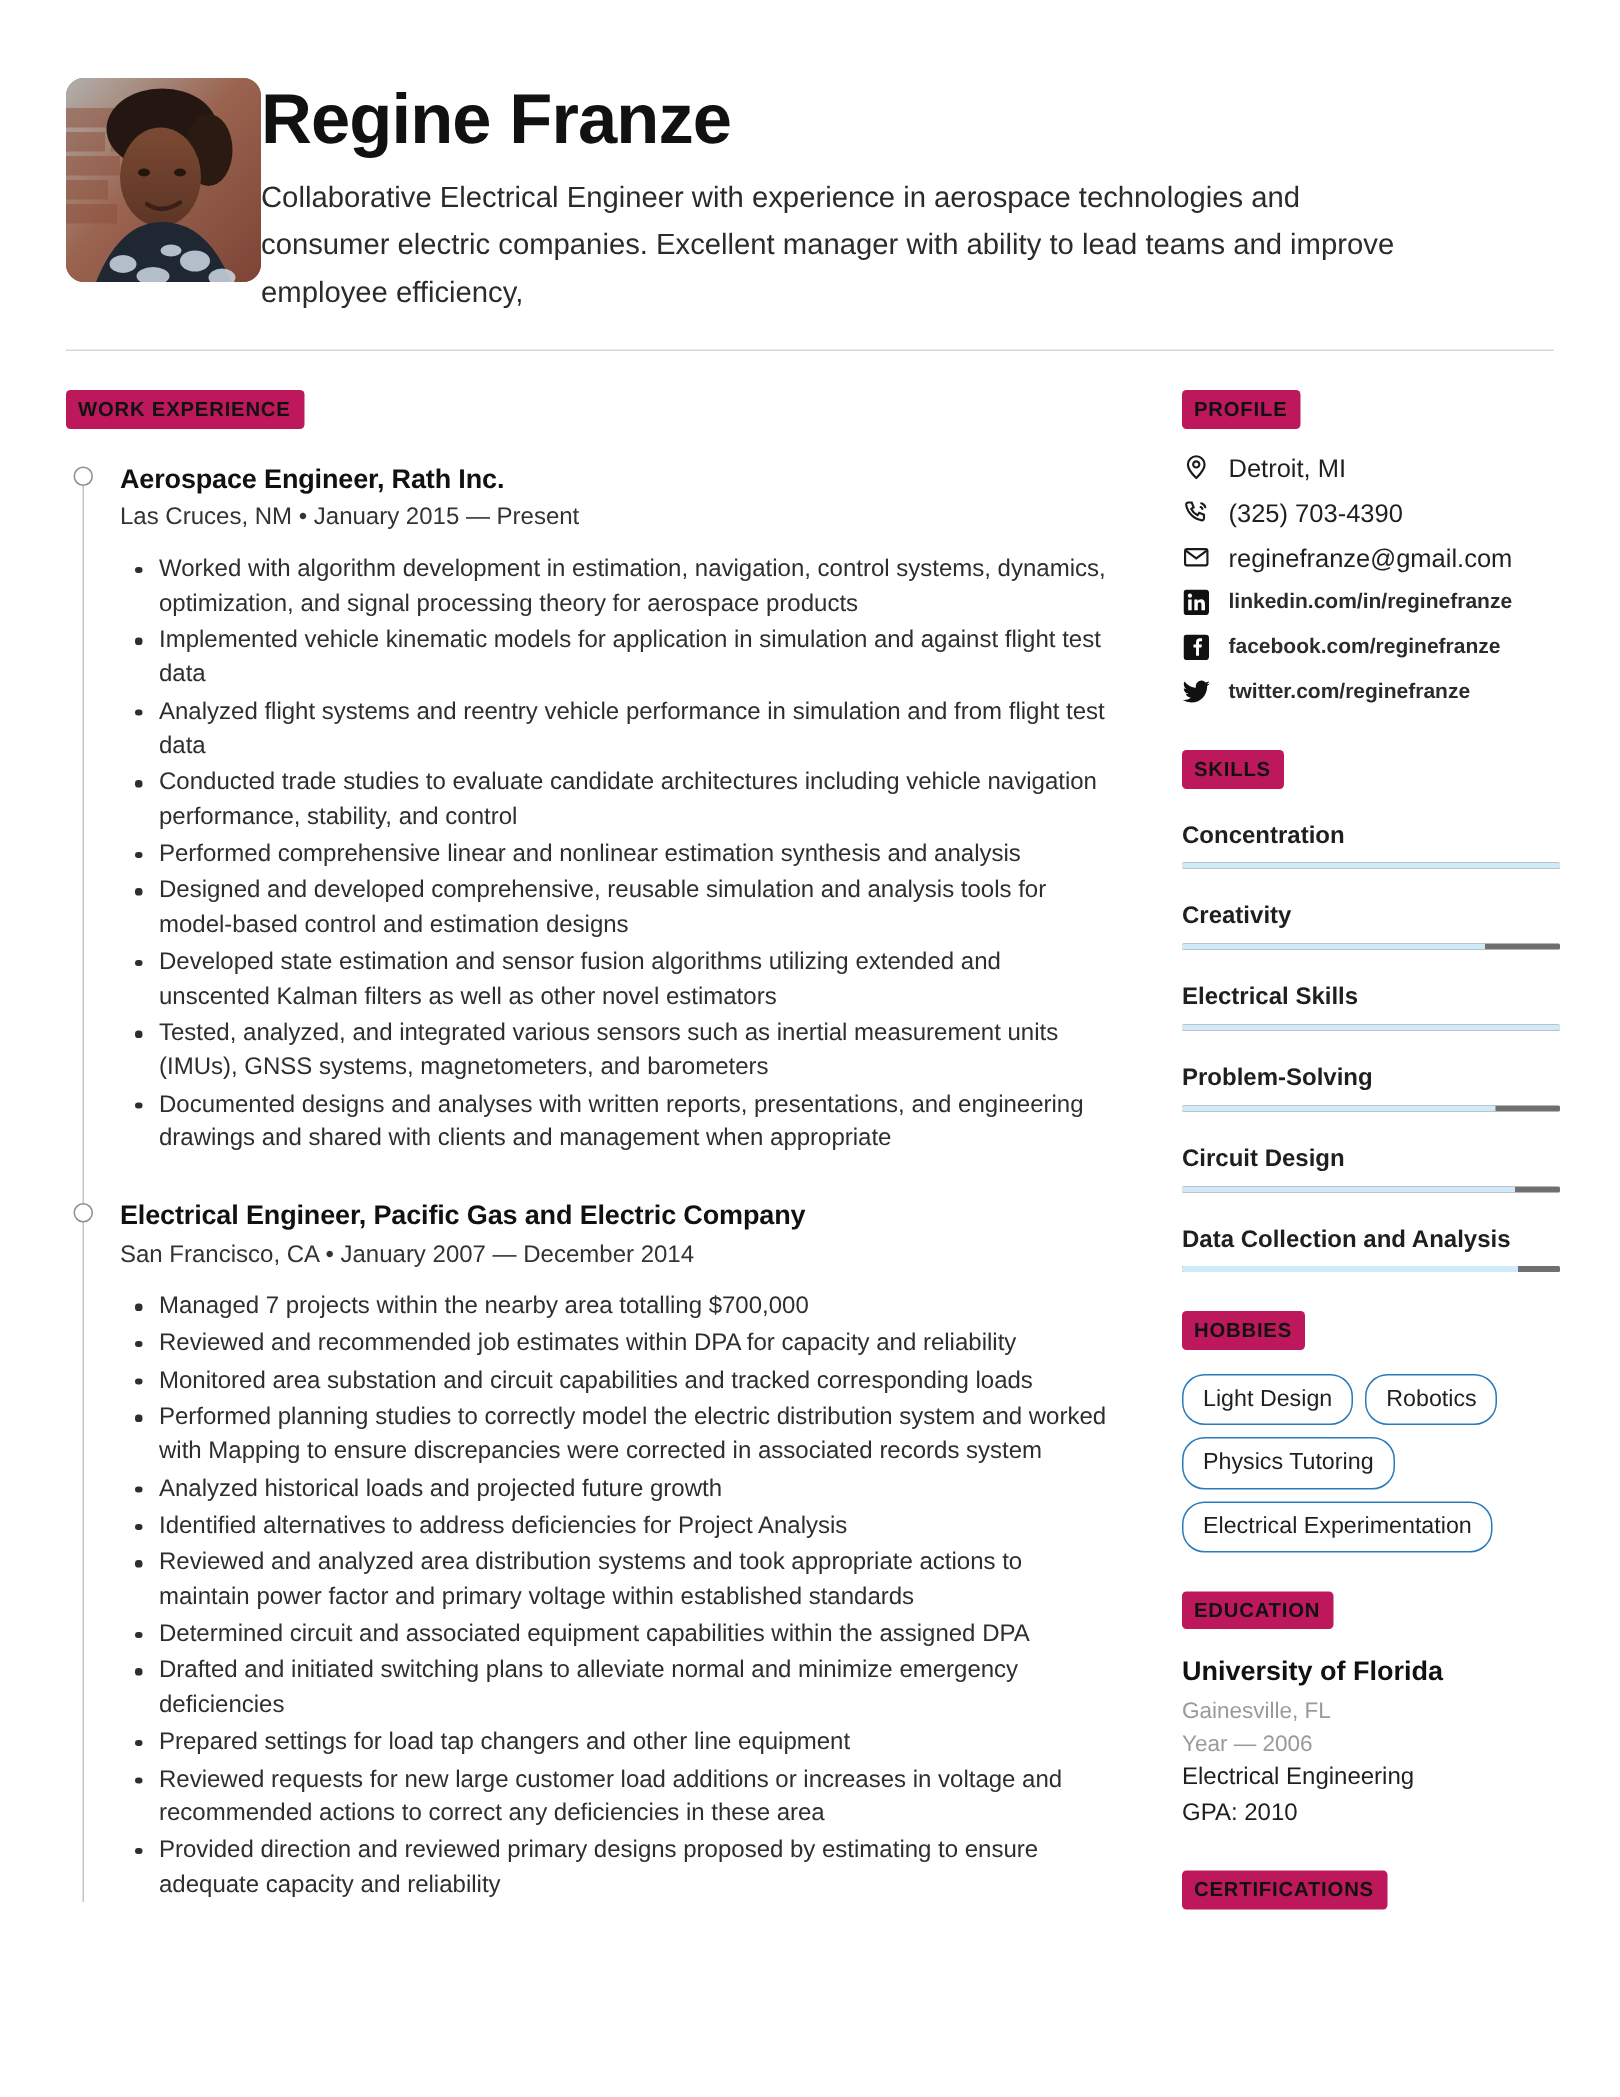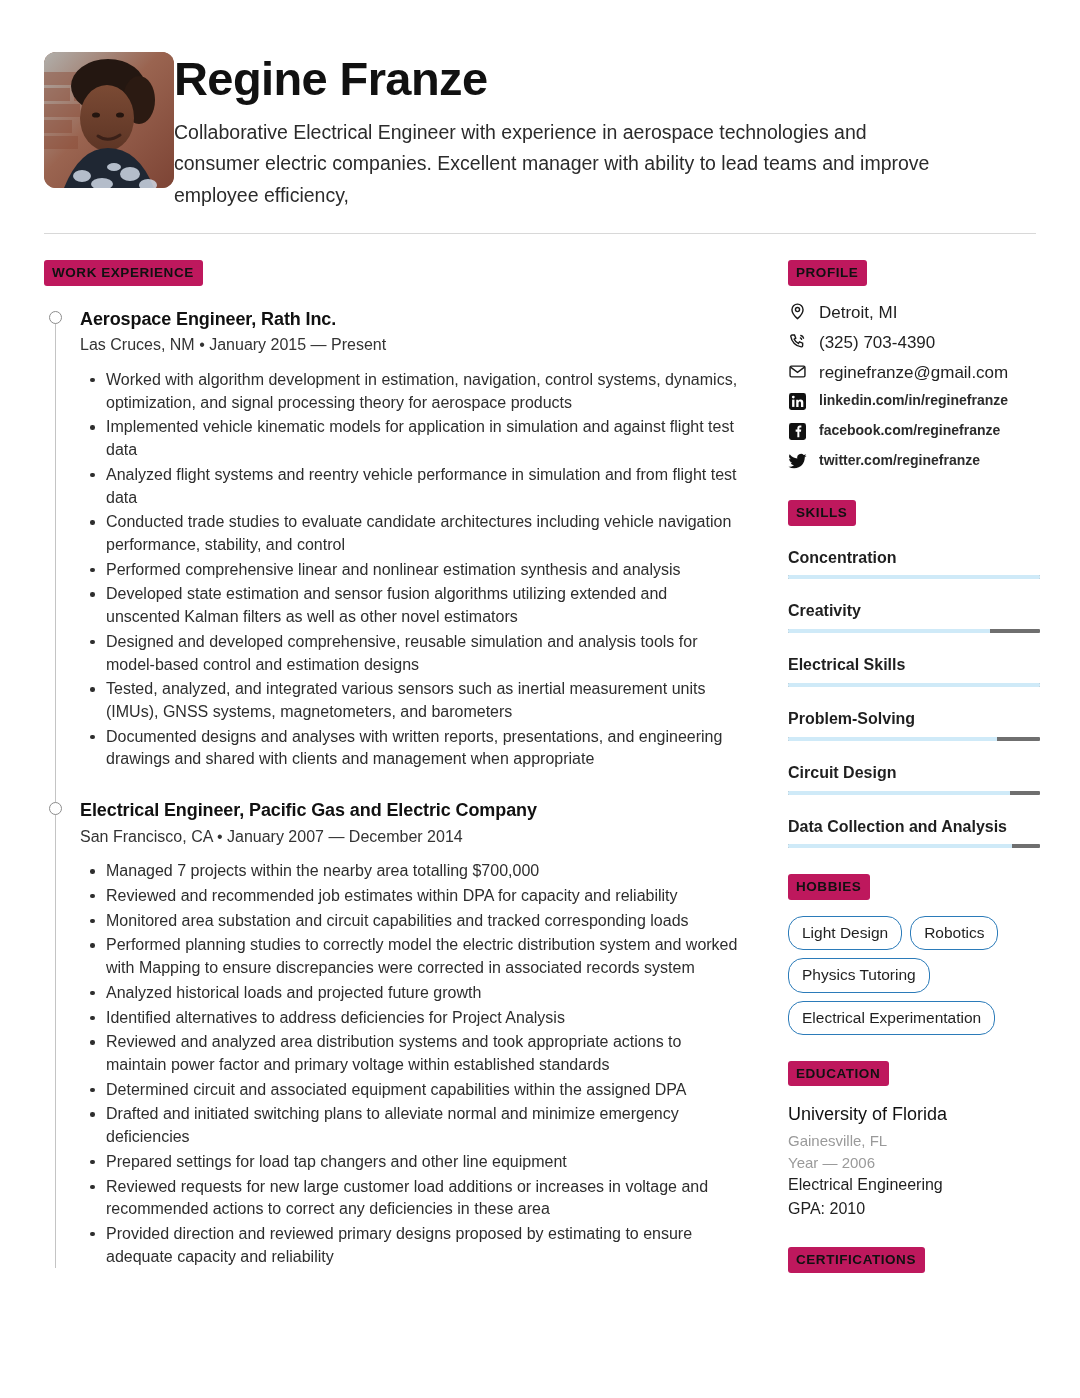--- a/index.html
+++ b/index.html
@@ -191,21 +191,21 @@
     font-size: 15.5px;
     color: #1f1f1f;
     background: #ffffff;
     line-height: 1.25;
     white-space: nowrap;
   }
 
   
   .edu-school {
     font-size: 18px;
-    font-weight: 400;
+    font-weight: 700;
     color: #111111;
     line-height: 1.35;
     margin-bottom: 3px;
   }
   .edu-muted {
     font-size: 15px;
     color: #9a9a9a;
     line-height: 1.45;
   }
   .edu-line {
@@ -288,22 +288,22 @@
           <div class="job">
             <span class="job-dot"></span>
             <div class="job-title">Aerospace Engineer, Rath Inc.</div>
             <div class="job-meta">Las Cruces, NM • January 2015 — Present</div>
             <ul class="bullets">
               <li>Worked with algorithm development in estimation, navigation, control systems, dynamics, optimization, and signal processing theory for aerospace products</li>
               <li>Implemented vehicle kinematic models for application in simulation and against flight test data</li>
               <li>Analyzed flight systems and reentry vehicle performance in simulation and from flight test data</li>
               <li>Conducted trade studies to evaluate candidate architectures including vehicle navigation performance, stability, and control</li>
               <li>Performed comprehensive linear and nonlinear estimation synthesis and analysis</li>
+              <li>Designed and developed comprehensive, reusable simulation and analysis tools for model-based control and estimation designs</li>
               <li>Developed state estimation and sensor fusion algorithms utilizing extended and unscented Kalman filters as well as other novel estimators</li>
-              <li>Designed and developed comprehensive, reusable simulation and analysis tools for model-based control and estimation designs</li>
               <li>Tested, analyzed, and integrated various sensors such as inertial measurement units (IMUs), GNSS systems, magnetometers, and barometers</li>
               <li>Documented designs and analyses with written reports, presentations, and engineering drawings and shared with clients and management when appropriate</li>
             </ul>
           </div>
           <div class="job">
             <span class="job-dot"></span>
             <div class="job-title">Electrical Engineer, Pacific Gas and Electric Company</div>
             <div class="job-meta">San Francisco, CA • January 2007 — December 2014</div>
             <ul class="bullets">
               <li>Managed 7 projects within the nearby area totalling $700,000</li>

